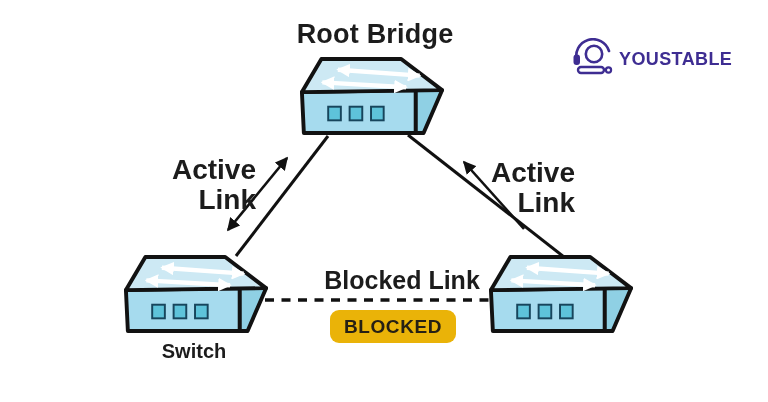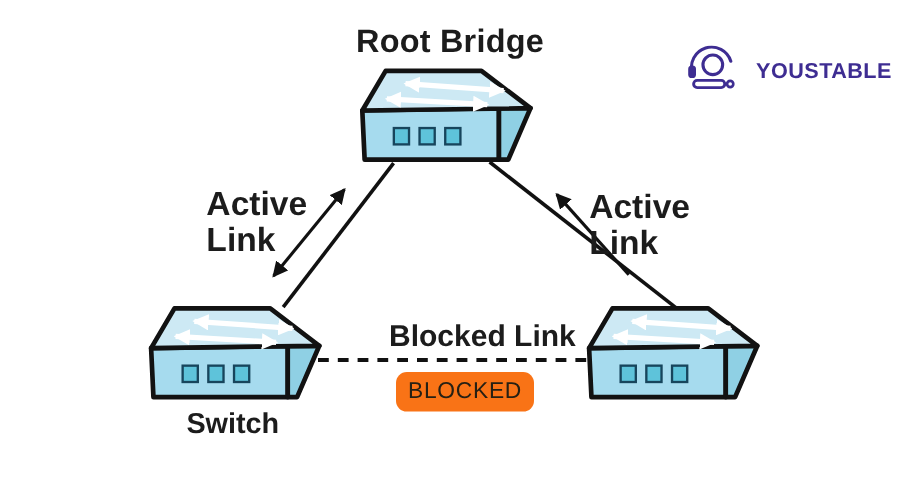--- a/index.html
+++ b/index.html
@@ -9,52 +9,52 @@
     background:#ffffff;
     overflow:hidden;
     font-family:"Liberation Sans", sans-serif;
     color:#1c1c1c;
   }
   .layer{position:absolute;left:0;top:0;width:768px;height:402px;}
   .lbl{
     position:absolute;
     font-weight:700;
     color:#1c1c1c;
-    text-align:left;
+    text-align:right;
     white-space:nowrap;
     transform:translateX(-50%);
   }
   .node-title{font-size:27px;letter-spacing:0.2px;}
   .link-label{font-size:28px;line-height:30px;}
   .blocked-label{font-size:25px;margin-left:11px;}
-  .switch-label{font-size:24px;}
+  .switch-label{font-size:20px;}
   .badge{
     position:absolute;
     left:330px;top:310px;
-    width:115px;height:33px;
-    background:#f97316;
+    width:126px;height:33px;
+    background:#eab308;
     border-radius:9px;
     font-size:19px;line-height:33px;
-    font-weight:400;
+    font-weight:700;
     color:#262014;
     text-align:center;
     letter-spacing:0.6px;
   }
   .brand{
     position:absolute;
     left:570px;top:38px;
     display:flex;
     align-items:center;
   }
   .brand-text{
     font-size:18px;
     font-weight:800;
     color:#3e2d92;
     letter-spacing:0.4px;
-    margin-left:16px;
+    margin-left:5px;
     margin-top:2px;
   }
 </style>
 </head>
 <body>
 
 <div class="canvas">
 
   <svg class="layer" viewBox="0 0 768 402">
     <defs>

